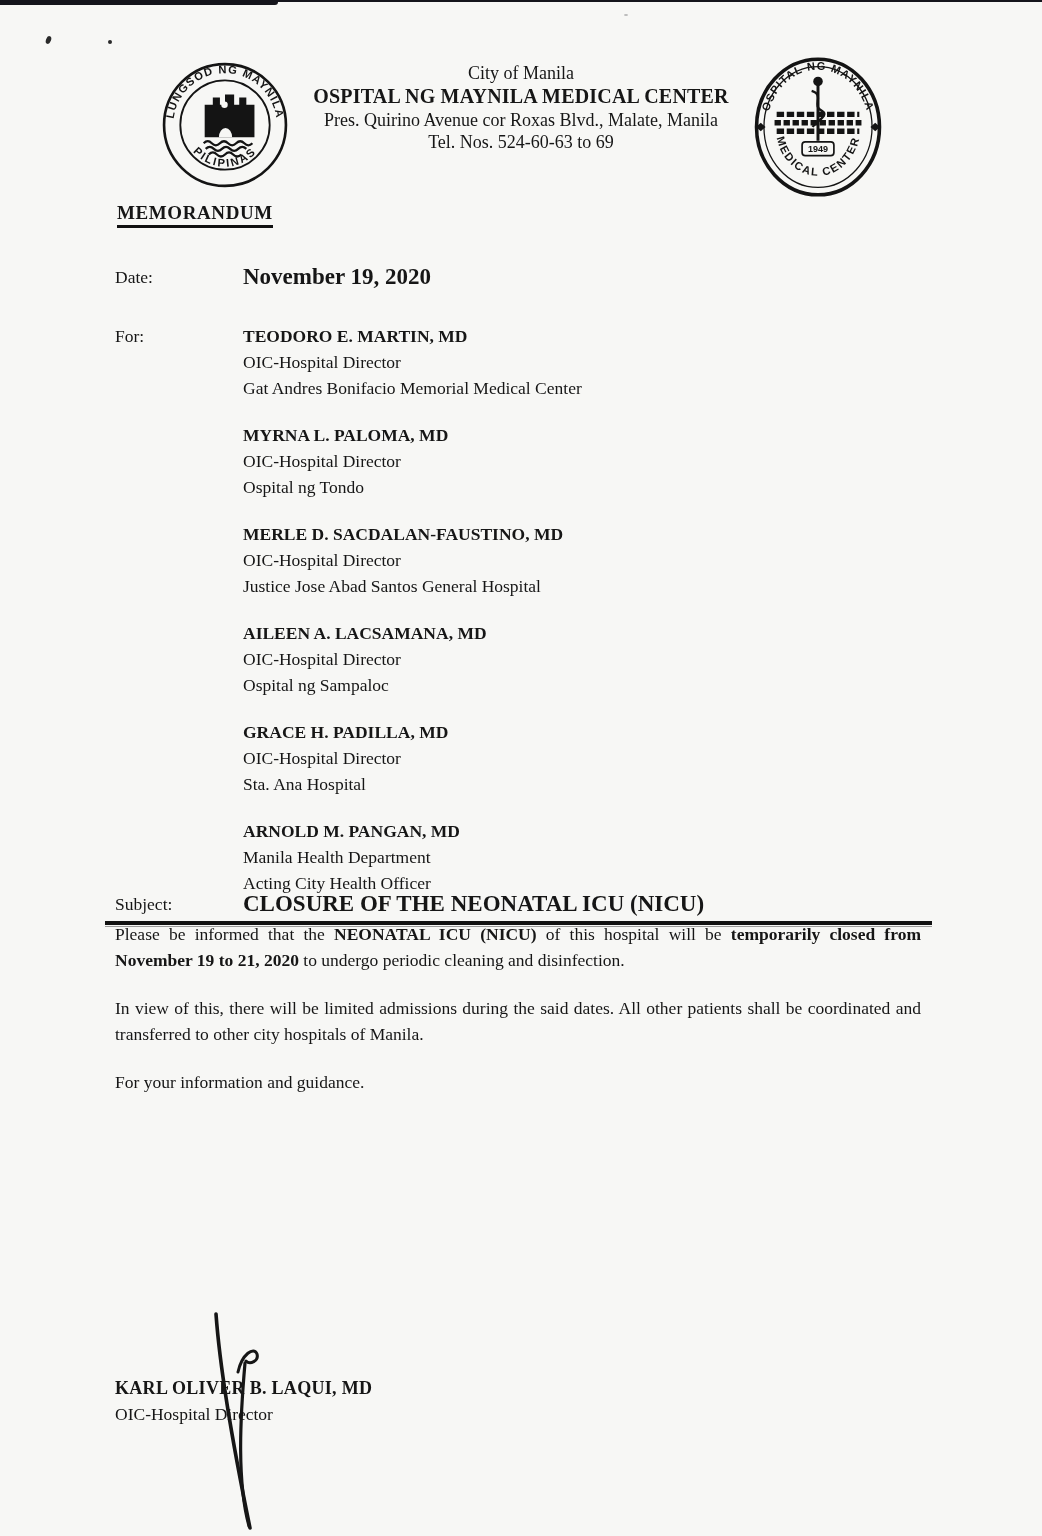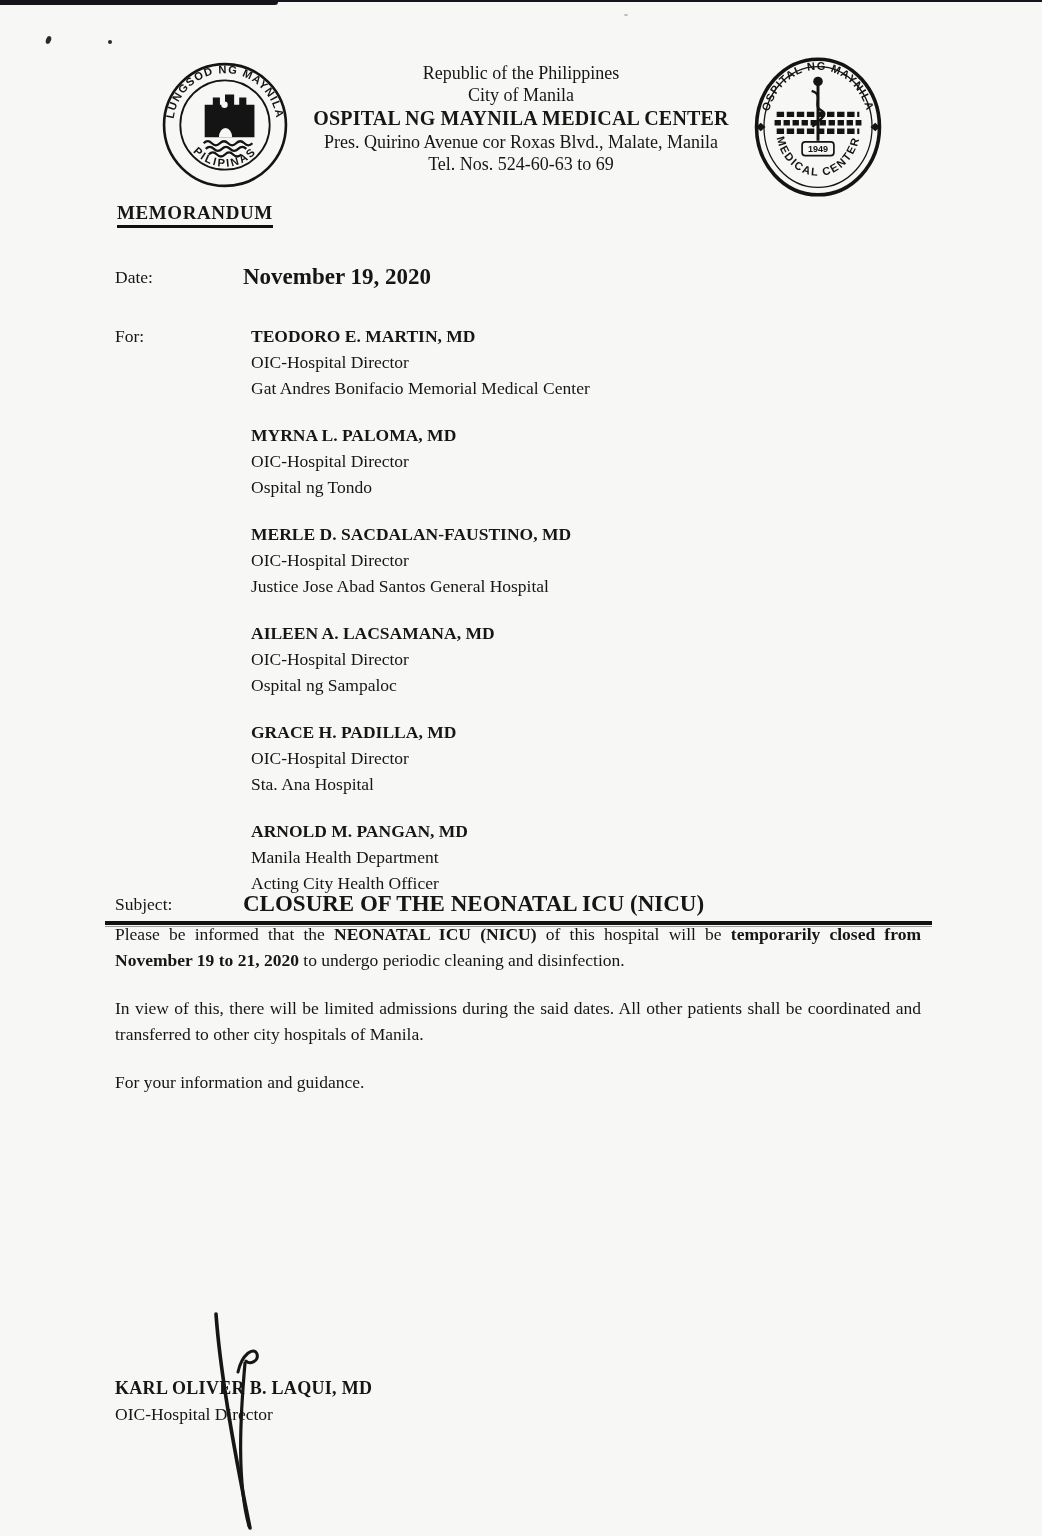--- a/index.html
+++ b/index.html
@@ -33,21 +33,21 @@
     font-size:19px;font-weight:bold;letter-spacing:.6px;
     border-bottom:3px solid #111;padding-bottom:1px;
   }
 
   .meta-label{position:absolute;left:115px;font-size:17.5px;line-height:26px;}
   .meta-value{position:absolute;left:243px;font-size:23px;line-height:26px;font-weight:bold;}
   .row-date{top:264px;}
   .row-for{top:323px;}
   .row-subject{top:891px;}
 
-  .recipients{position:absolute;left:251px;top:323px;width:600px;}
+  .recipients{position:absolute;left:243px;top:323px;width:600px;}
   .recipient{margin-bottom:21px;}
   .r-name{font-weight:bold;font-size:17.5px;line-height:26px;}
   .r-line{font-size:17.5px;line-height:26px;}
 
   .subject-rule{position:absolute;left:105px;top:921px;width:827px;height:4px;background:#121212;}
   .subject-rule-shadow{position:absolute;left:105px;top:926px;width:827px;height:1px;background:#9a9a9a;}
 
   .body-paragraphs{position:absolute;left:115px;top:921px;width:806px;}
   .body-paragraphs p{margin:0 0 22px;font-size:17.5px;line-height:26px;text-align:justify;}
   .body-paragraphs p.no-just{text-align:left;margin-top:6px;}
@@ -62,21 +62,20 @@
 </head>
 <body>
 
 <div class="scan-topline"></div>
 <div class="scan-topline-thick"></div>
 <div class="speck speck1"></div>
 <div class="speck speck2"></div>
 <div class="speck speck3"></div>
 
 <div class="header-center">
-  <div class="hc-line">Republic of the Philippines</div>
   <div class="hc-line">City of Manila</div>
   <div class="hc-line3">OSPITAL NG MAYNILA MEDICAL CENTER</div>
   <div class="hc-line">Pres. Quirino Avenue cor Roxas Blvd., Malate, Manila</div>
   <div class="hc-line">Tel. Nos. 524-60-63 to 69</div>
 </div>
 
 <div class="seal seal-left">
   <svg width="130" height="130" viewBox="0 0 128 128">
     <circle cx="64" cy="64" r="60" fill="none" stroke="#141414" stroke-width="2.6"></circle>
     <circle cx="64" cy="64" r="44" fill="none" stroke="#141414" stroke-width="1.8"></circle>

